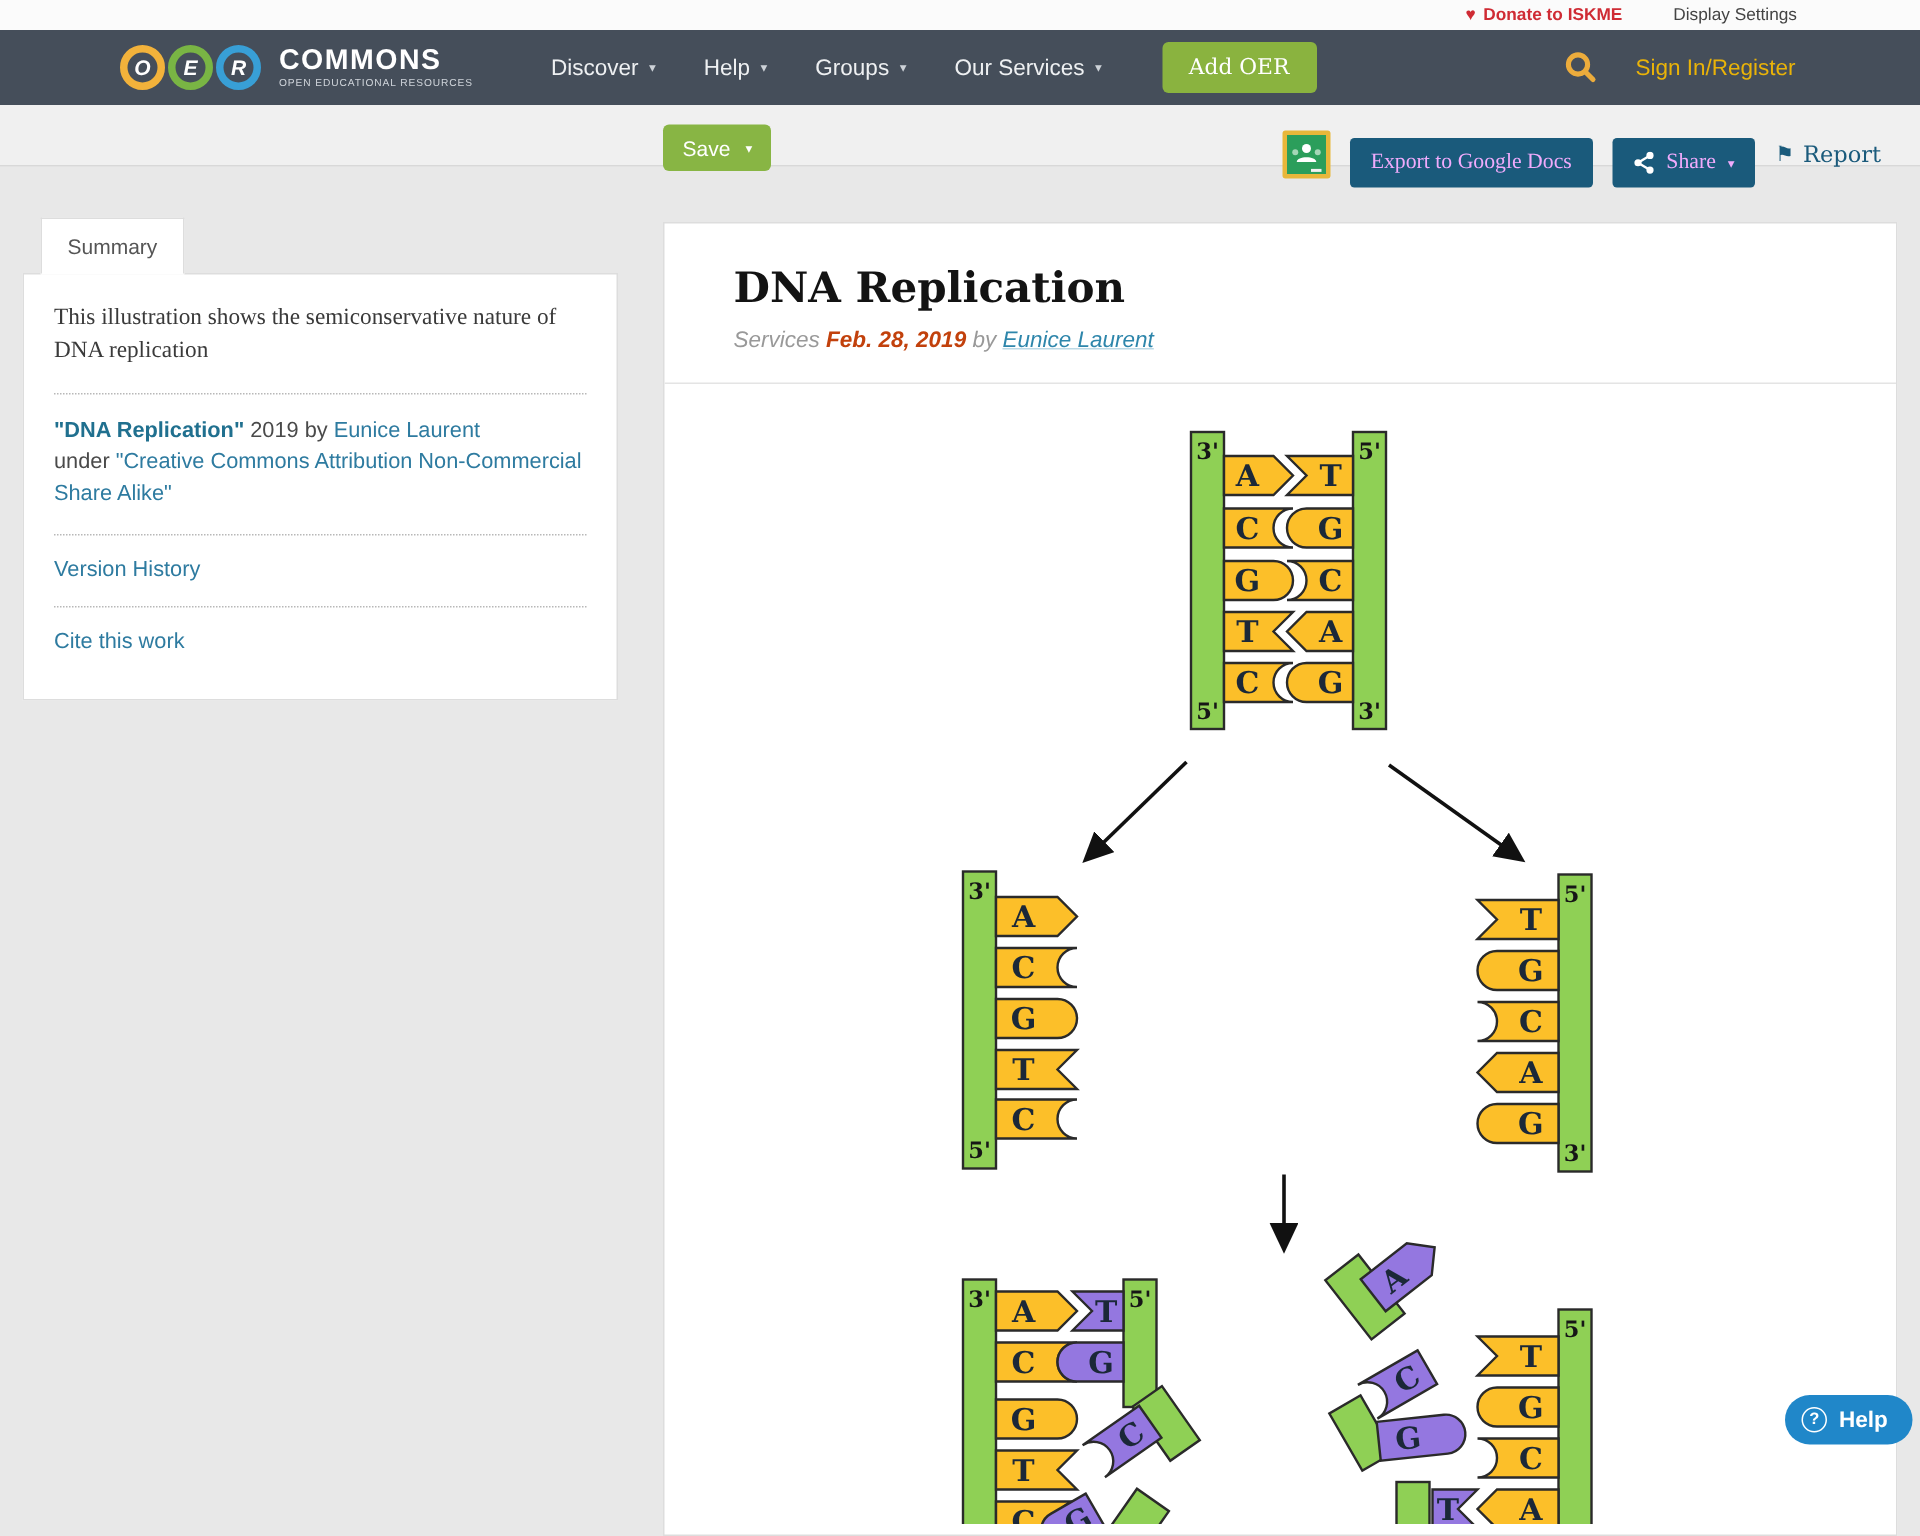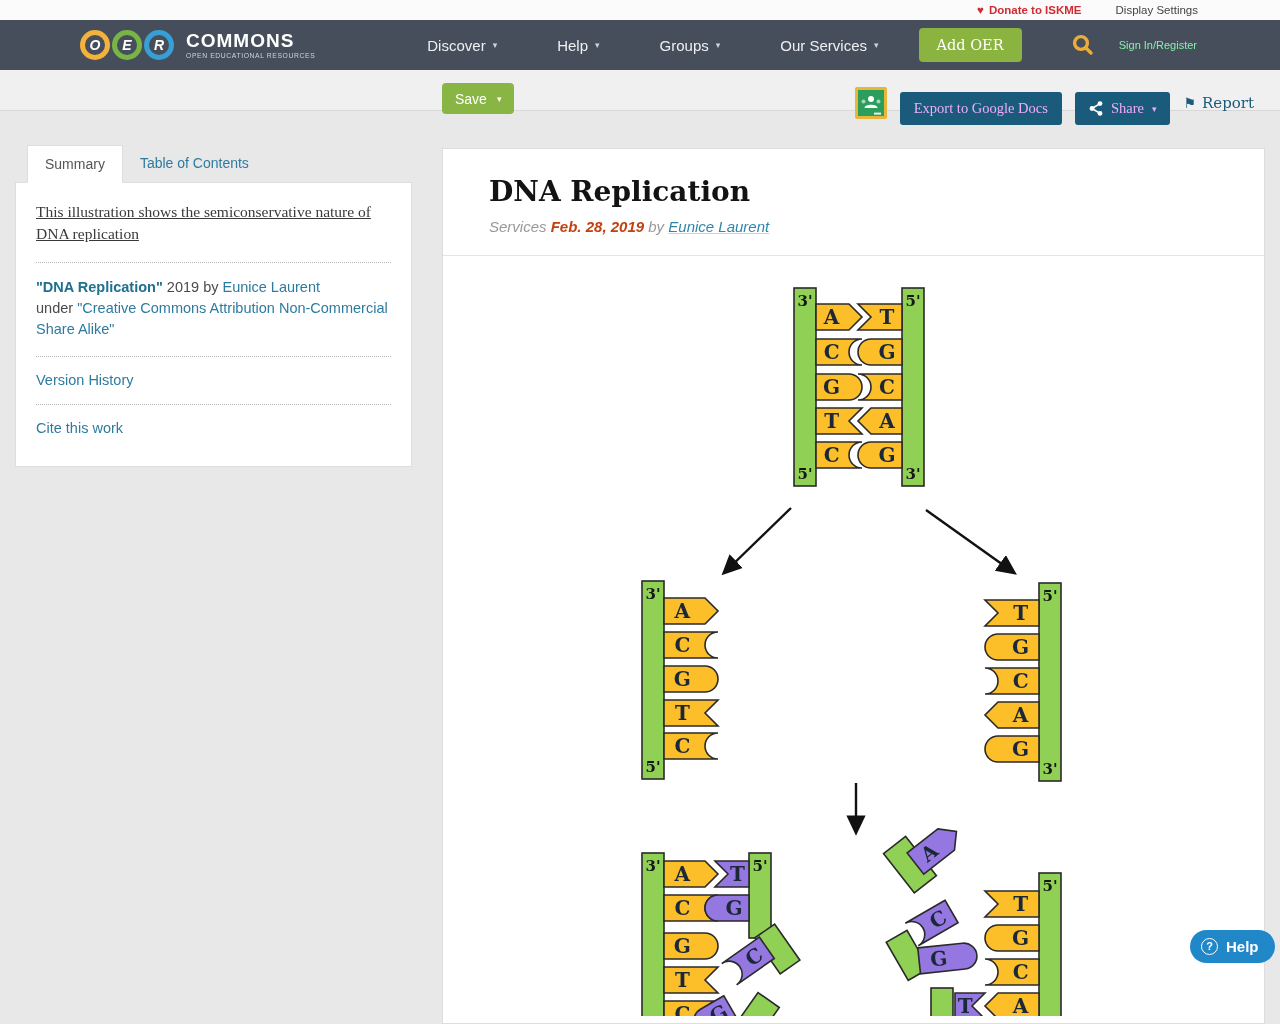--- a/index.html
+++ b/index.html
@@ -18,27 +18,27 @@
   .logo { display:flex; align-items:center; gap:8px; cursor:pointer; }
   .ring { width:30px; height:30px; border-radius:50%; display:inline-flex; align-items:center;
           justify-content:center; color:#fff; font-weight:bold; font-size:14px; margin-right:-6px;
           background:#454e5a; }
   .ring-o { border:5px solid #f2b23b; }
   .ring-e { border:5px solid #79b544; }
   .ring-r { border:5px solid #389fd6; }
   .logo-text { margin-left:10px; color:#fff; line-height:1; }
   .logo-title { font-weight:bold; font-size:19px; letter-spacing:1px; }
   .logo-sub { font-size:6.8px; letter-spacing:0.6px; color:#cfd4da; margin-top:3px; }
-  .nav-menu { display:flex; margin-left:112px; gap:60px; align-items:center; }
+  .nav-menu { display:flex; margin-left:52px; gap:32px; align-items:center; }
   .nav-item { color:#eef0f2; font-size:15px; text-decoration:none; display:flex; gap:7px; align-items:center; white-space:nowrap; }
   .caret { font-size:9px; color:#cdd2d8; }
   .add-oer { margin-left:40px; background:#8ab33f; color:#fff; border-radius:4px; padding:9px 18px;
              font-family:"DejaVu Serif", serif; font-size:14.5px; text-decoration:none; }
   .search { margin-left:auto; cursor:pointer; display:flex; align-items:center; }
-  .signin { margin-left:24px; color:#86efac; font-size:11px; text-decoration:none; }
+  .signin { margin-left:24px; color:#eab308; font-size:15px; text-decoration:none; }
 
   
   .action-bar { height:41px; background:#f0f0f0; border-bottom:1px solid #d8d8d8; position:relative; }
   .save-btn { position:absolute; left:442px; top:13px; background:#88b544; color:#fff; border:none;
               border-radius:4px; height:31px; padding:0 13px; font-size:14px; cursor:pointer;
               display:flex; align-items:center; gap:10px; font-family:"Liberation Sans",sans-serif; }
   .action-right { position:absolute; right:26px; top:10px; display:flex; align-items:center; gap:13px; }
   .classroom { width:32px; height:32px; background:#e8b73a; border-radius:2px; padding:3px; cursor:pointer; display:block; }
   .classroom-inner { width:100%; height:100%; background:#2b9e5b; position:relative; }
   .export-btn, .share-btn { background:#1a5a7b; color:#f0abfc; border:none; border-radius:3px; height:33px;
@@ -50,21 +50,21 @@
   .caret2 { font-size:9px; }
 
   
   .sidebar { position:absolute; left:15px; top:145px; width:397px; }
   .tabs { display:flex; margin-left:12px; position:relative; z-index:2; }
   .tab { padding:10px 17px; font-size:14px; color:#2e7ba0; cursor:pointer; }
   .tab.active { background:#fff; border:1px solid #ddd; border-bottom:1px solid #fff;
                 margin-bottom:-1px; color:#555; }
   .panel { background:#fff; border:1px solid #ddd; padding:18px 20px 14px; }
   .desc { font-family:"Liberation Serif", serif; font-size:15.5px; color:#3a3a3a; line-height:1.42;
-          padding-bottom:17px; border-bottom:1px dotted #b8b8b8;text-decoration:underline; }
+          padding-bottom:17px; border-bottom:1px dotted #b8b8b8; }
   .attr { font-size:14.5px; color:#4a4a4a; line-height:1.45; padding:14px 0 16px;
           border-bottom:1px dotted #b8b8b8; }
   .attr a { text-decoration:none; color:#2e7ba0; }
   .attr .attr-title { font-weight:bold; color:#20708f; }
   .side-link-wrap { padding:14px 0 15px; }
   .side-link-wrap.sep { border-bottom:1px dotted #b8b8b8; }
   .side-link-wrap a { color:#2e7ba0; font-size:14.5px; text-decoration:none; }
 
   
   .main-panel { position:absolute; left:442px; top:148px; width:823px; height:876px;
@@ -173,21 +173,20 @@
       <a class="report" href="#">
         <span class="flag">⚑</span>
         <span>Report</span>
       </a>
     </div>
   </div>
 
   <div class="sidebar">
     <div class="tabs">
       <div class="tab active">Summary</div>
-      <div class="tab">Table of Contents</div>
     </div>
     <div class="panel">
       <p class="desc">This illustration shows the semiconservative nature of DNA replication</p>
       <p class="attr">
         <a class="attr-title" href="#">"DNA Replication"</a><span> 2019 by </span><a href="#">Eunice Laurent</a><br>
         <span>under </span><a href="#">"Creative Commons Attribution Non-Commercial Share Alike"</a>
       </p>
       <div class="side-link-wrap sep">
         <a href="#">Version History</a>
       </div>

